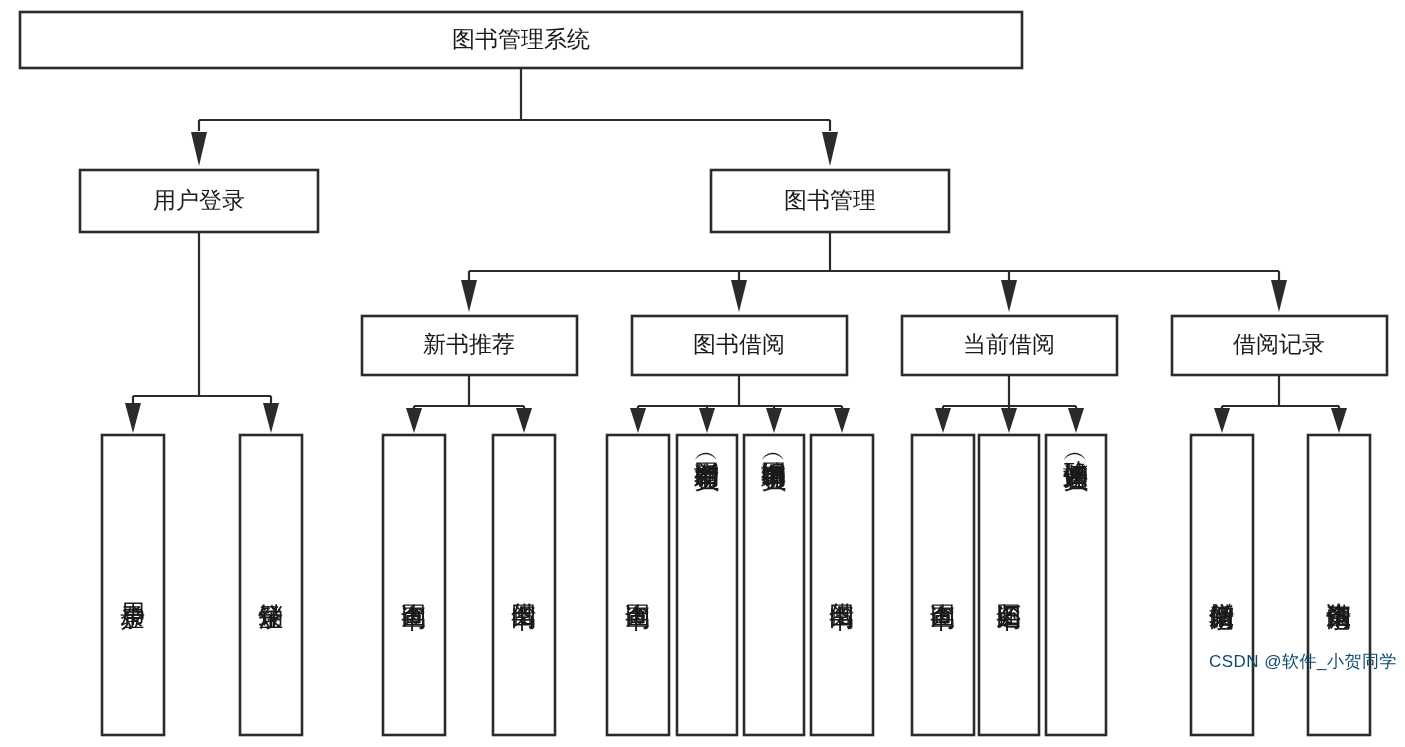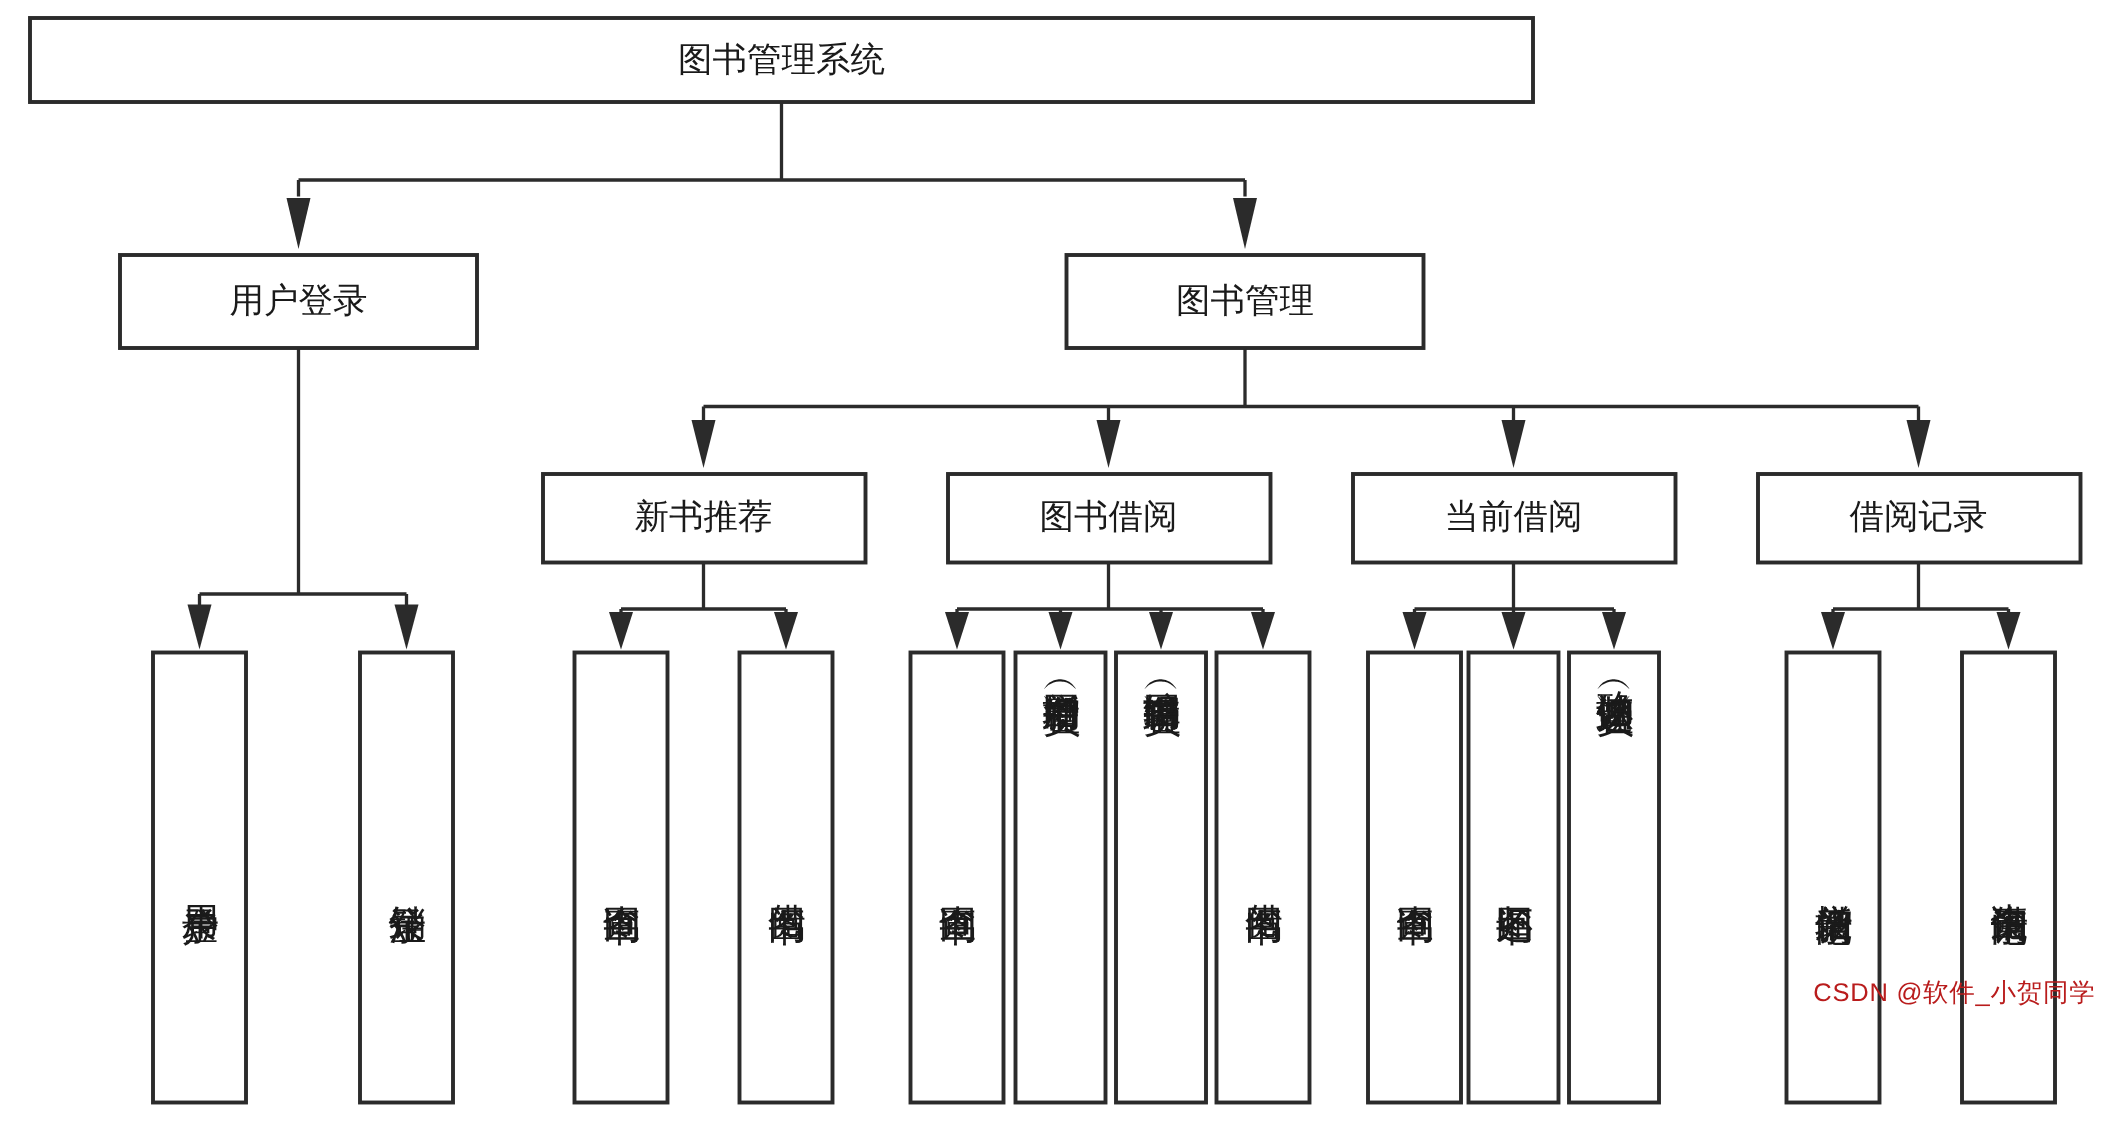--- a/index.html
+++ b/index.html
@@ -66,21 +66,21 @@
     color: #1a1a1a;
     letter-spacing: 1px;
     white-space: nowrap;
   }
   .watermark {
     position: absolute;
     right: 8px;
     bottom: 4px;
     font-family: "Liberation Sans", "DejaVu Sans", sans-serif;
     font-size: 17px;
-    color: #b91c1c;
+    color: #0c4a6e;
     letter-spacing: 0.5px;
     user-select: none;
   }
 </style>
 </head>
 <body>
 
 <div id="diagram-root">
 
   <svg id="flow" viewBox="0 0 1405 747">

